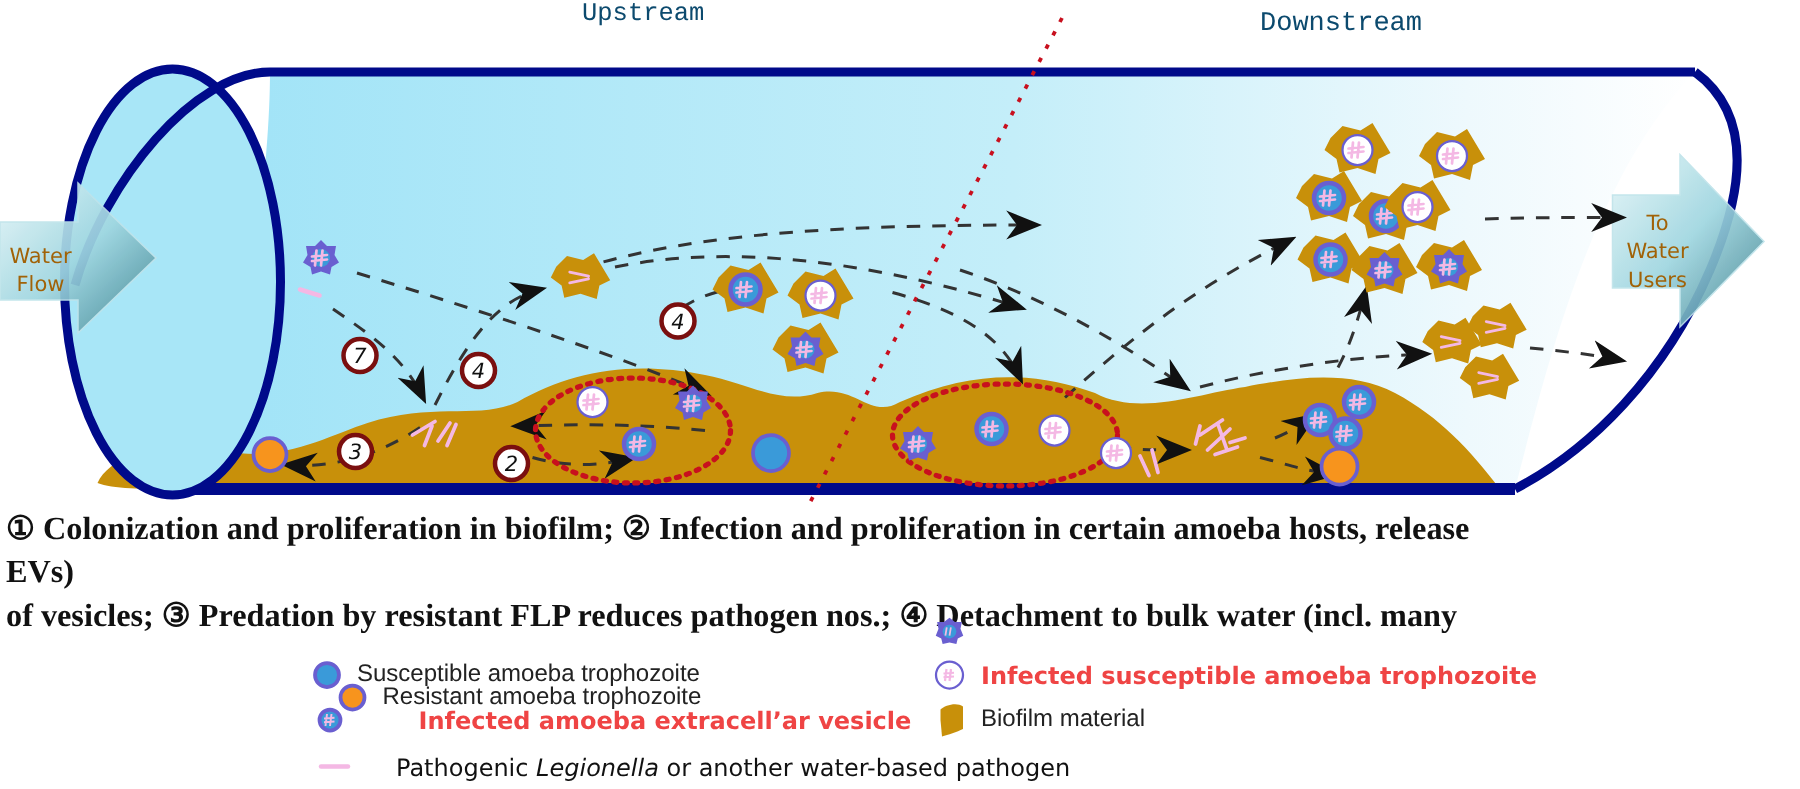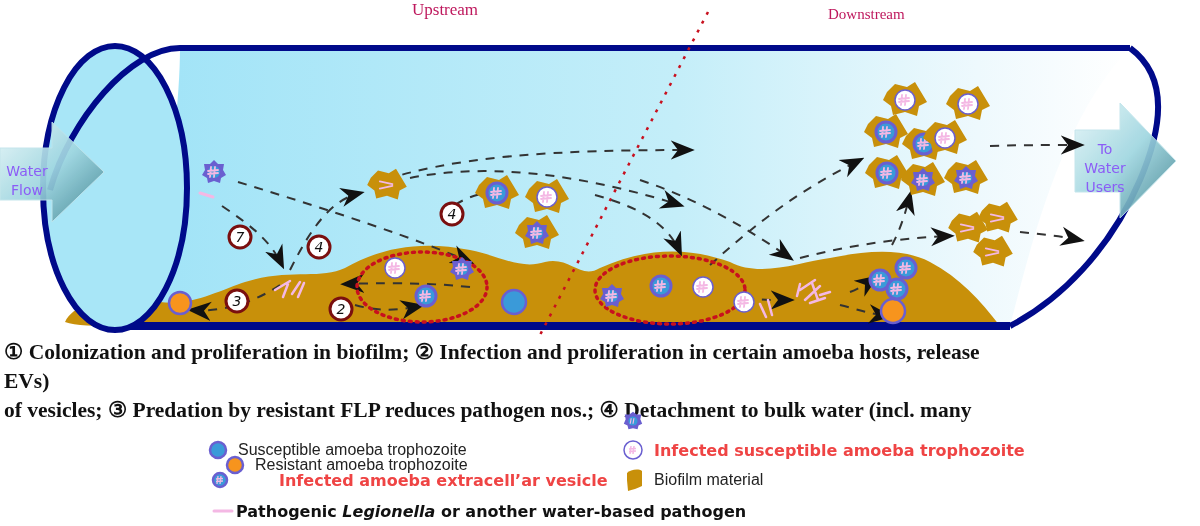--- a/index.html
+++ b/index.html
@@ -1,21 +1,21 @@
 <!DOCTYPE html>
 <html><head>
 <meta charset="utf-8">
 <style>
   html,body{margin:0;padding:0;background:#fff;}
   body{width:1200px;height:526px;position:relative;overflow:hidden;font-family:"Liberation Sans",sans-serif;}
   #diagram{position:absolute;left:0;top:0;width:1200px;height:335px;}
-  .lbl{position:absolute;font-family:Liberation Serif, serif;color:#be185d;margin-left:24px;}
+  .lbl{position:absolute;font-family:Liberation Mono, monospace;color:#0c4a6e;}
   #upstream{left:388px;top:0px;font-size:17px;}
-  #downstream{left:804px;top:6px;font-size:15px;}
-  .flowtxt{position:absolute;font-family:"DejaVu Sans",sans-serif;font-size:14px;color:#8b5cf6;text-align:center;line-height:19px;}
+  #downstream{left:840px;top:6px;font-size:18px;}
+  .flowtxt{position:absolute;font-family:"DejaVu Sans",sans-serif;font-size:14px;color:#a16207;text-align:center;line-height:19px;}
   #water-flow-label{left:2px;top:162px;width:50px;}
   #to-users-label{left:1070px;top:140px;width:70px;}
   #caption{position:absolute;left:4px;top:338px;width:1196px;font-family:"Liberation Serif",serif;font-weight:bold;font-size:21.5px;line-height:29px;color:#111;text-align:justify;}
   #caption .ln{display:block;white-space:nowrap;}
   .legend{position:absolute;left:0;top:0;}
   .leg-item{position:absolute;display:flex;align-items:center;height:22px;}
   .leg-item svg{flex:none;}
   .leg-txt{margin-left:10px;font-family:"Liberation Sans",sans-serif;font-size:16px;color:#222;white-space:nowrap;}
   .leg-txt.bold{font-family:"DejaVu Sans",sans-serif;font-weight:bold;font-size:16px;color:#ef4444;}
   .leg-txt.dv{font-family:"DejaVu Sans",sans-serif;font-size:16px;color:#111;}
@@ -280,15 +280,15 @@
   <div class="leg-item" style="left:624px;top:469px;">
     <svg width="20" height="24">
         <path d="M3,5 C6,2 14,0 18,3 L18,18 C14,20 8,22 4,23 L3,12 Z" fill="#c8900a"></path>
       </svg>
     <span class="leg-txt">Biofilm material</span>
   </div>
   <div class="leg-item" style="left:212px;top:500px;">
     <svg width="24" height="10">
         <path d="M2,5 L20,5" stroke="#f4b8e4" stroke-width="3" stroke-linecap="round"></path>
       </svg>
-    <span class="leg-txt dv" style="margin-left:0;font-weight:bold;"><span>Pathogenic </span><i>Legionella</i><span> or another water-based pathogen</span></span>
+    <span class="leg-txt dv" style="margin-left:28px;"><span>Pathogenic </span><i>Legionella</i><span> or another water-based pathogen</span></span>
   </div>
 </div>
 
 </body></html>

